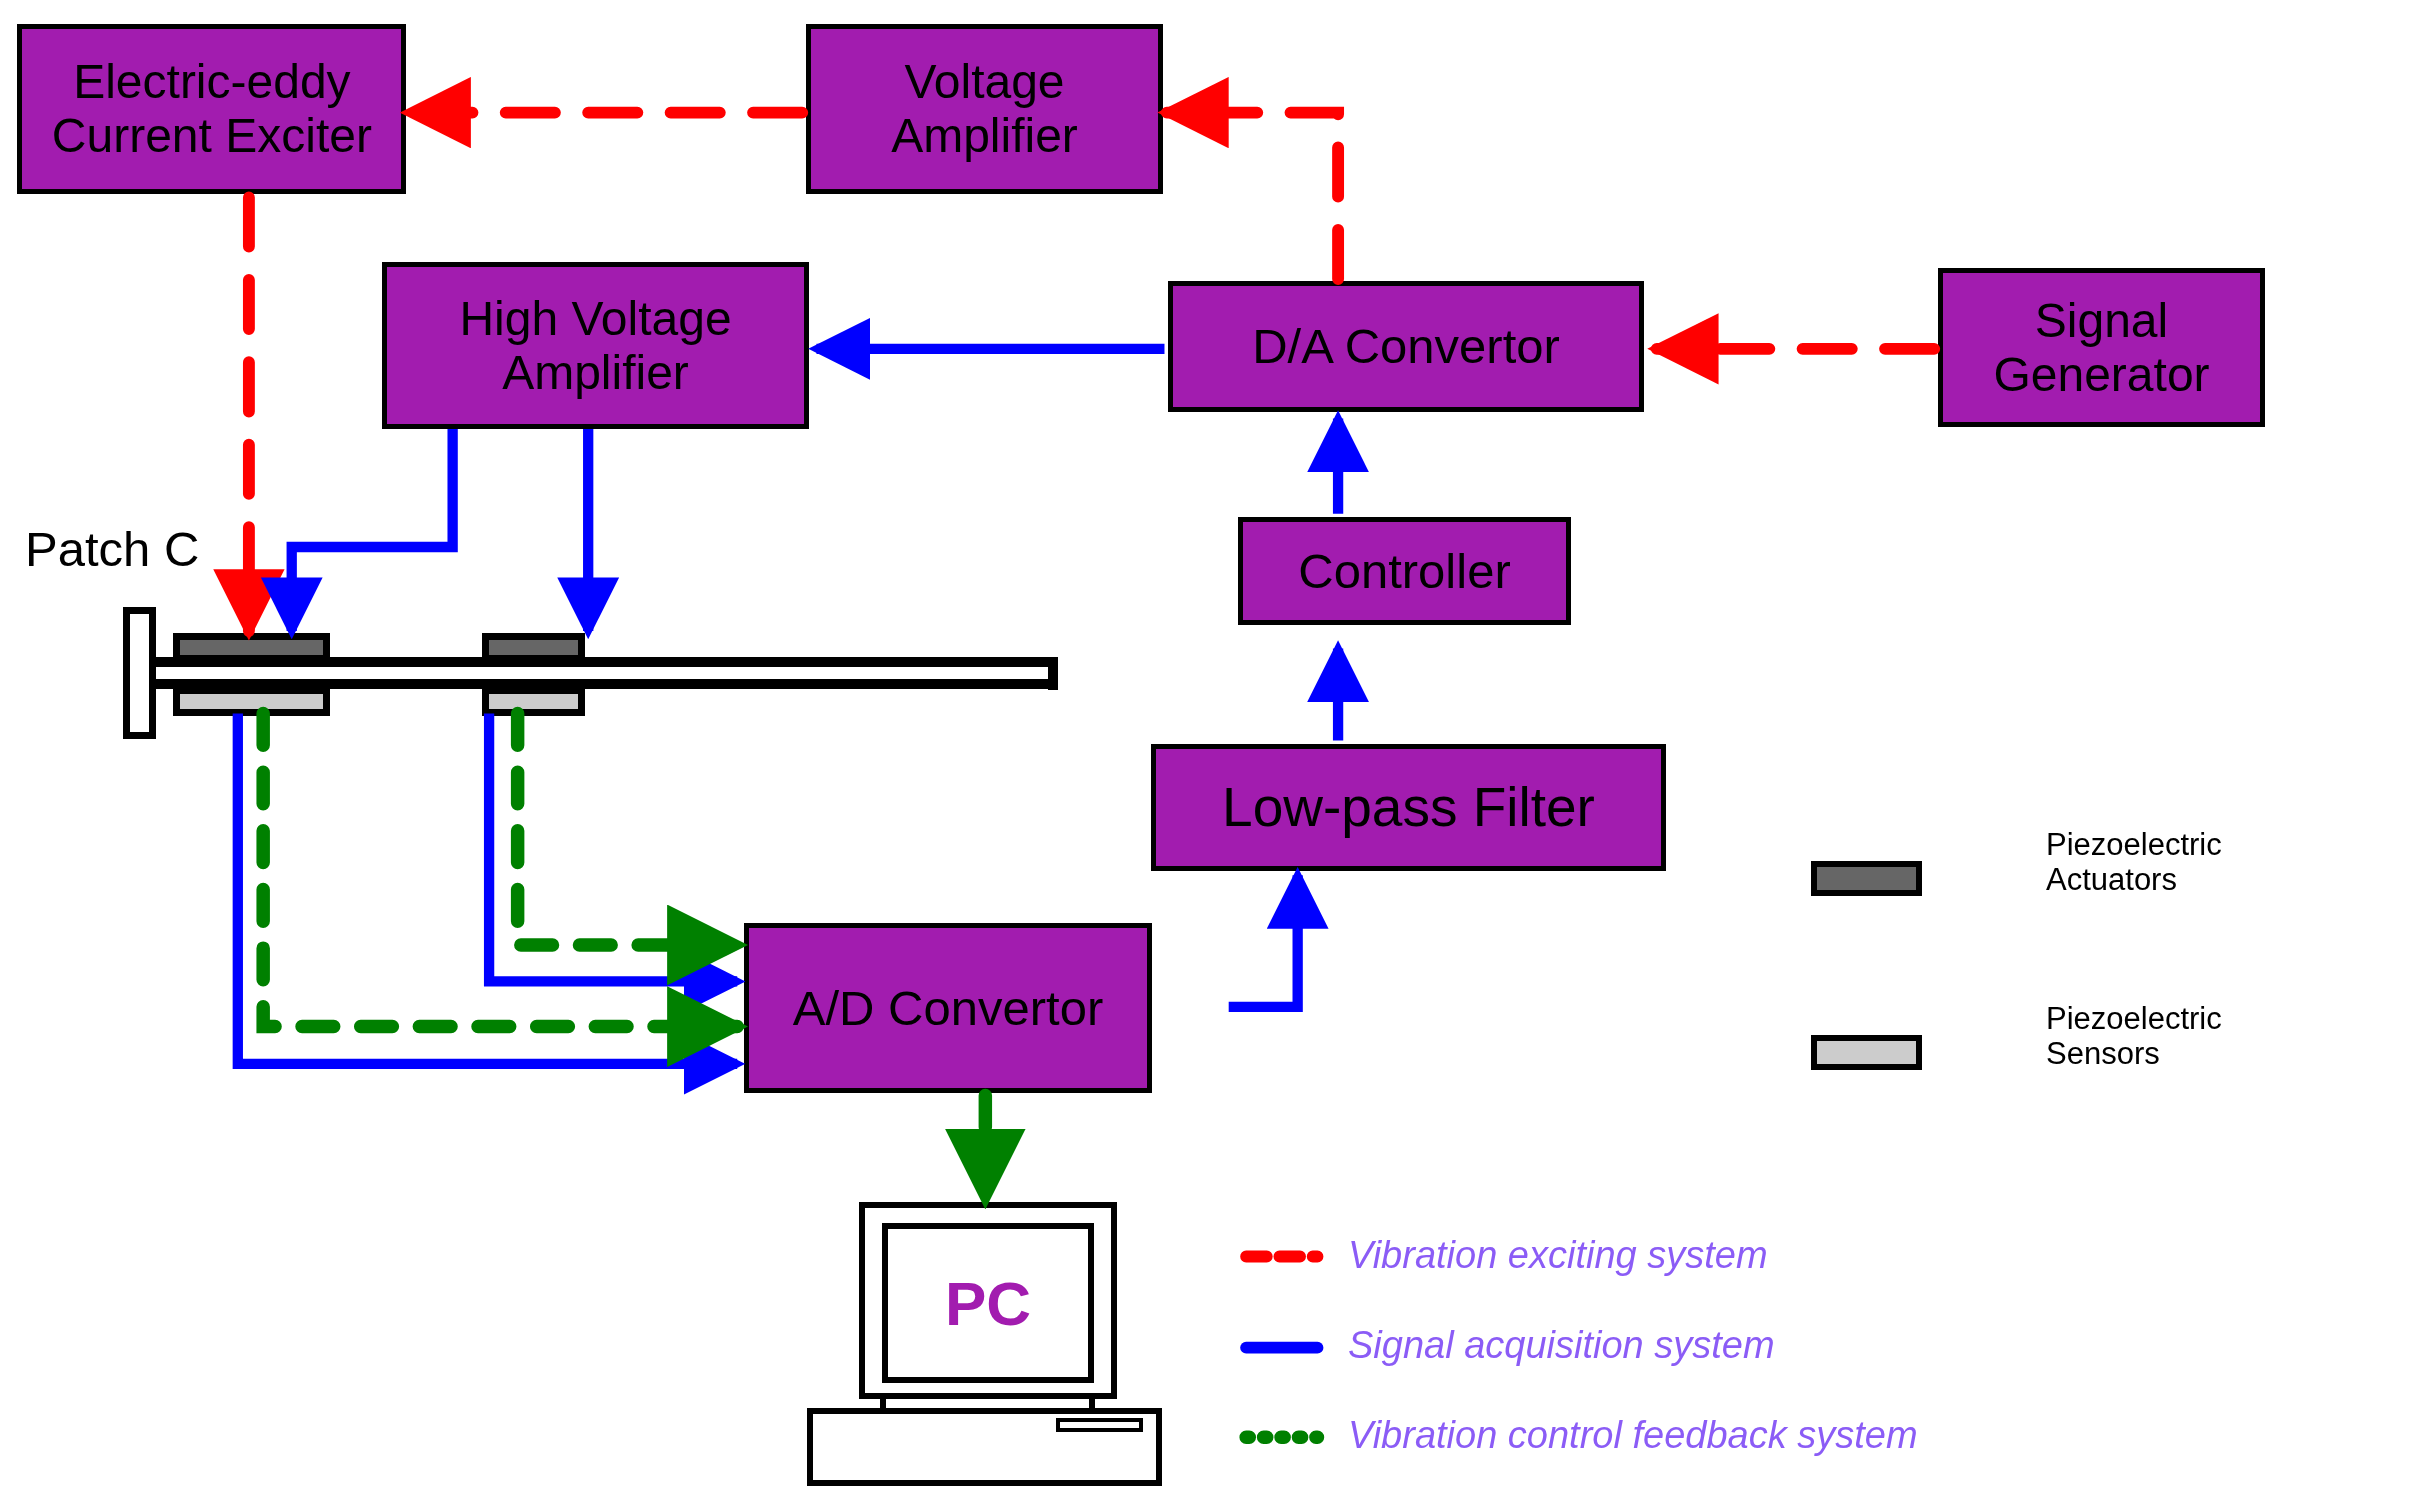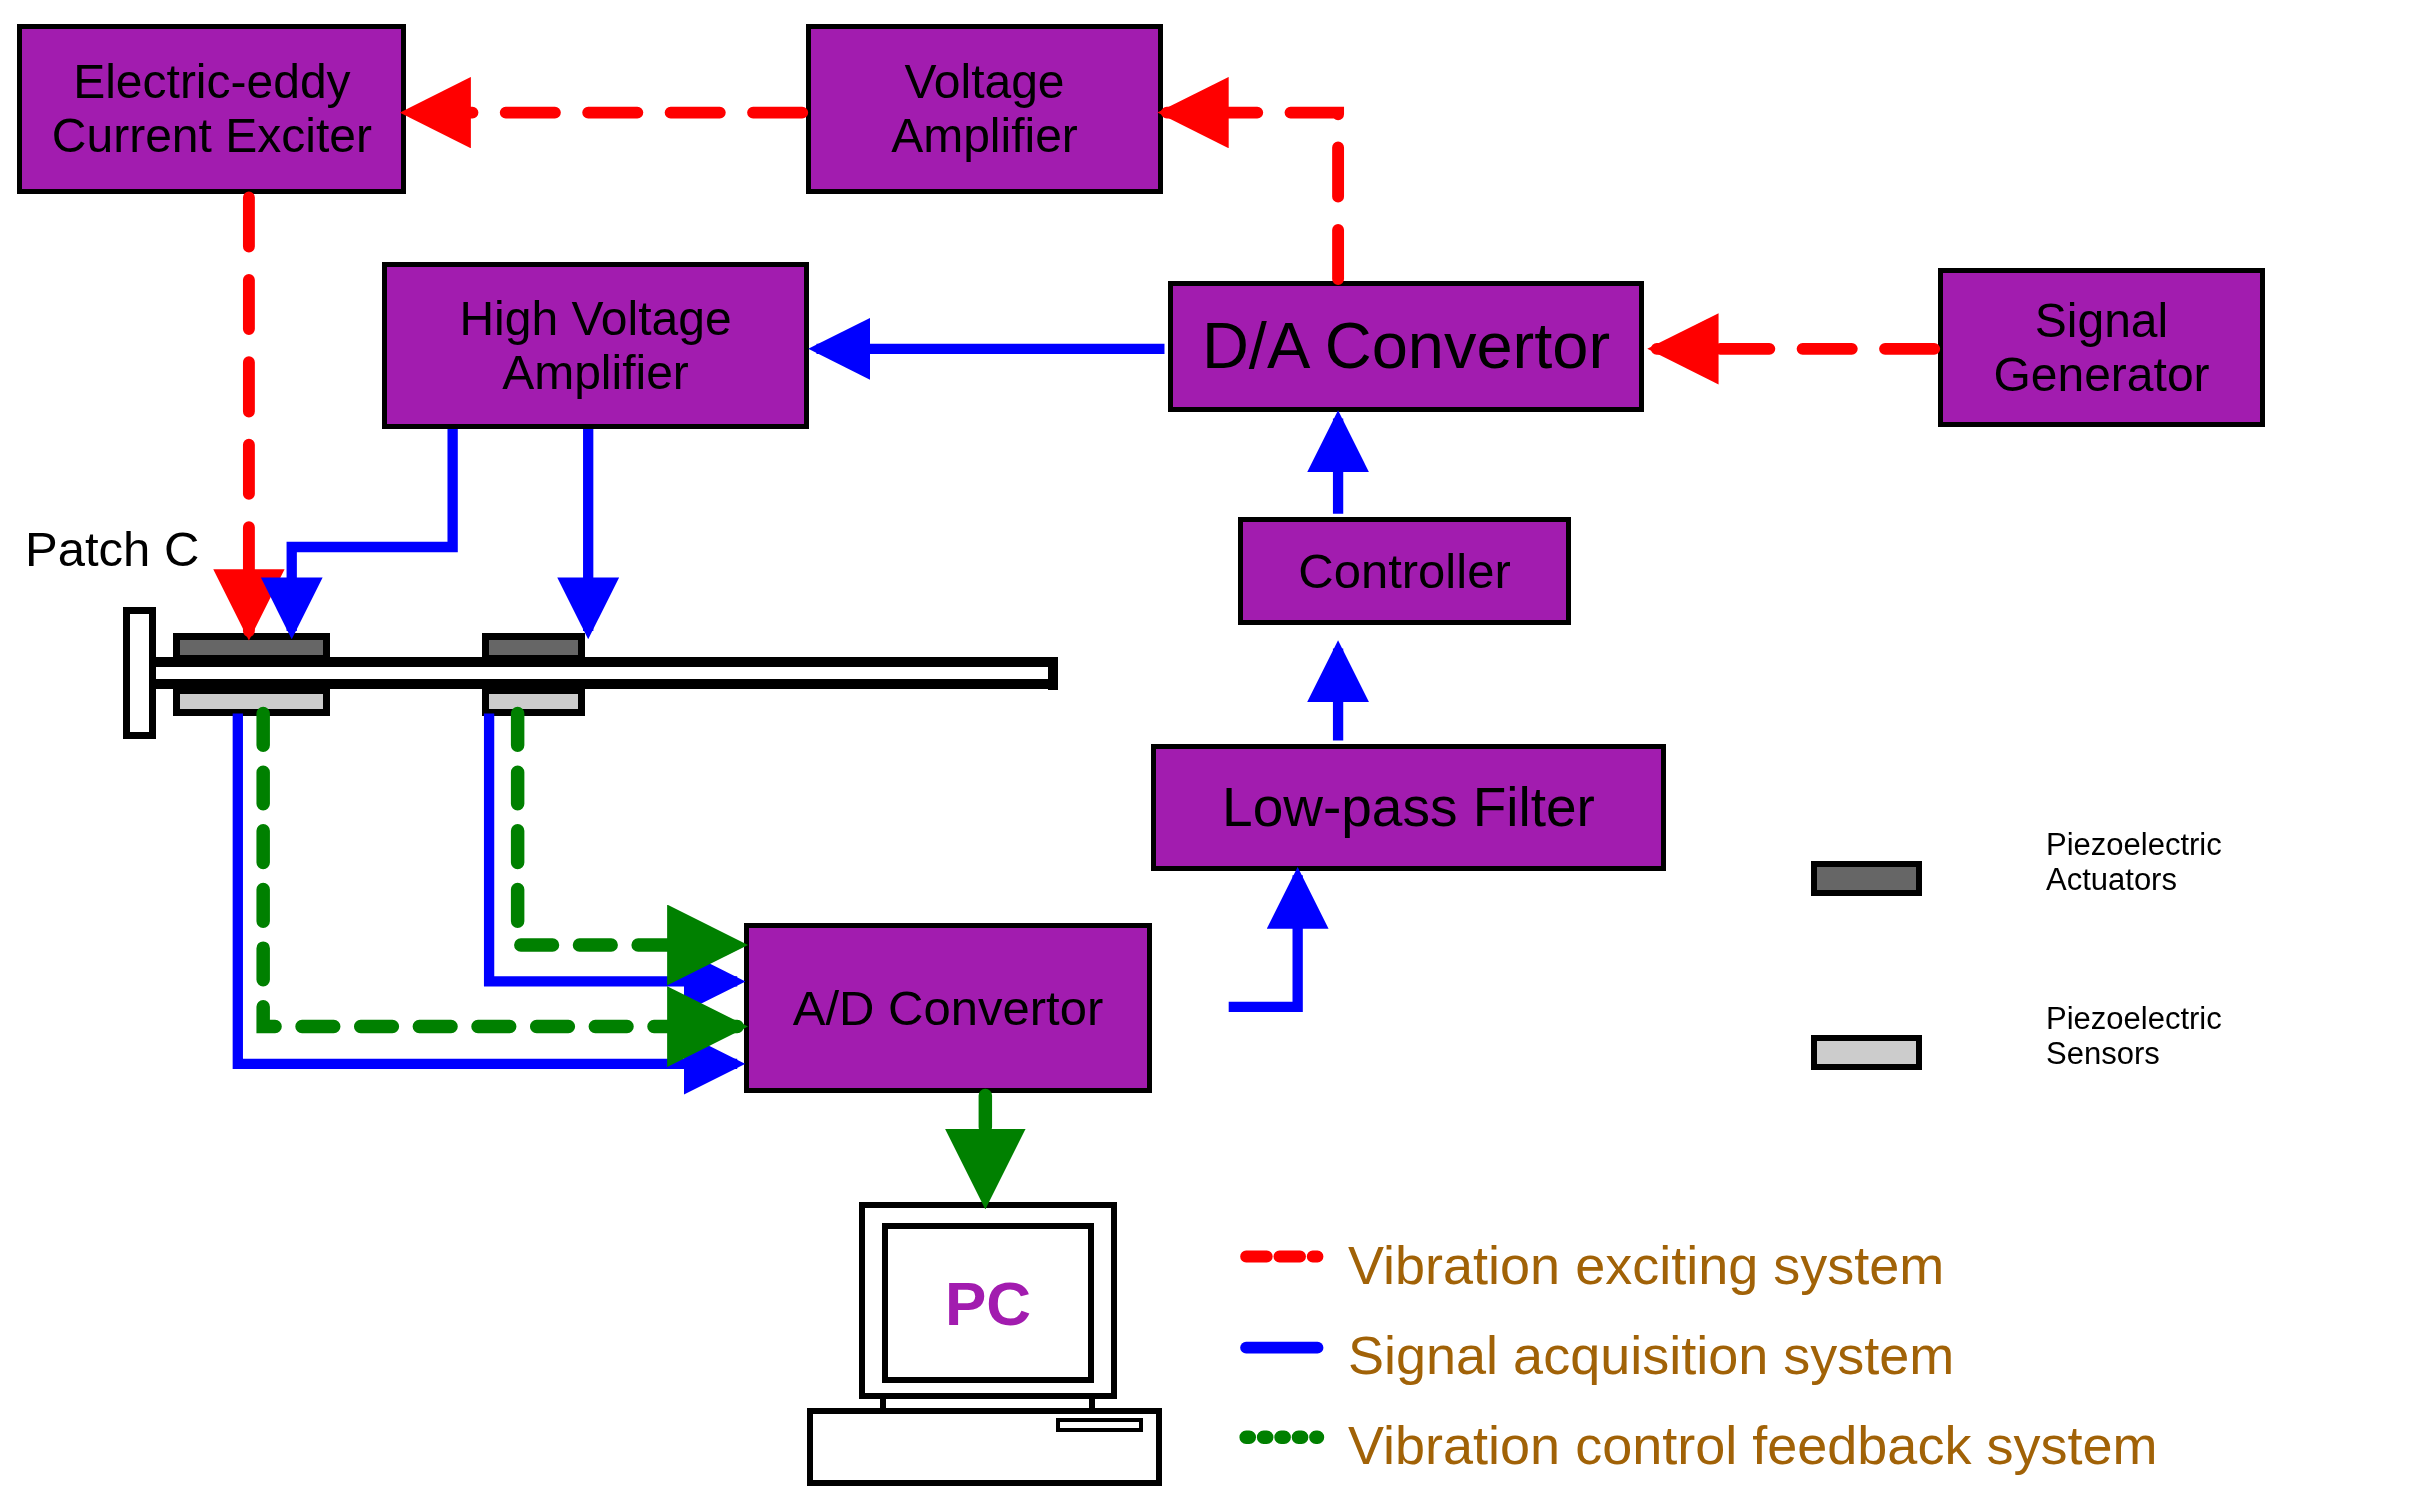--- a/index.html
+++ b/index.html
@@ -2,41 +2,41 @@
 <html style="font-size:12.7px"><head>
 <meta charset="utf-8">
 <style>
   html,body{margin:0;padding:0;background:#fff;}
   #root{position:relative;width:2413px;height:1511px;background:#fff;
         font-family:"Liberation Sans",sans-serif;overflow:hidden;}
   .box{position:absolute;border:5.6px solid #000;background:#a21caf;box-sizing:border-box;
        display:flex;align-items:center;justify-content:center;text-align:center;
        font-size:48px;line-height:1.12;color:#000;}
   .plain{position:absolute;color:#000;font-size:48px;line-height:1.1;white-space:pre;}
-  .legtxt{position:absolute;color:#a16207;font-size:54px;white-space:nowrap;
+  .legtxt{position:absolute;color:#8b5cf6;font-size:38px;font-style:italic;white-space:nowrap;
           font-family:"Liberation Sans",sans-serif;}
   .legtxt2{position:absolute;color:#000;font-size:31px;line-height:1.12;text-align:left;white-space:pre;}
   svg.layer{position:absolute;left:0;top:0;width:2413px;height:1511px;pointer-events:none;}
   .swatch{position:absolute;border:6.3px solid #000;box-sizing:border-box;}
 </style>
 </head>
 <body>
 
 <div id="root">
 
   <div class="box" style="left: 17.4px; top: 24px; width: 389px; height: 170px; white-space: pre;">Electric-eddy
 Current Exciter</div>
 
   <div class="box" style="left: 806px; top: 24px; width: 357px; height: 170px; white-space: pre;">Voltage
 Amplifier</div>
 
   <div class="box" style="left: 382px; top: 262px; width: 427px; height: 167px; white-space: pre;">High Voltage
 Amplifier</div>
 
-  <div class="box" style="left:1168px;top:281px;width:476px;height:131px;font-size:65px;">D/A Convertor</div>
+  <div class="box" style="left:1168px;top:281px;width:476px;height:131px;font-size:49px;">D/A Convertor</div>
 
   <div class="box" style="left: 1938px; top: 268px; width: 327px; height: 159px; white-space: pre;">Signal
 Generator</div>
 
   <div class="box" style="left:1238px;top:517px;width:333px;height:108px;font-size:49px;">Controller</div>
 
   <div class="box" style="left:1151px;top:744px;width:515px;height:127px;font-size:55px;">Low-pass Filter</div>
 
   <div class="box" style="left:744px;top:923px;width:408px;height:170px;font-size:49px;">A/D Convertor</div>
 

